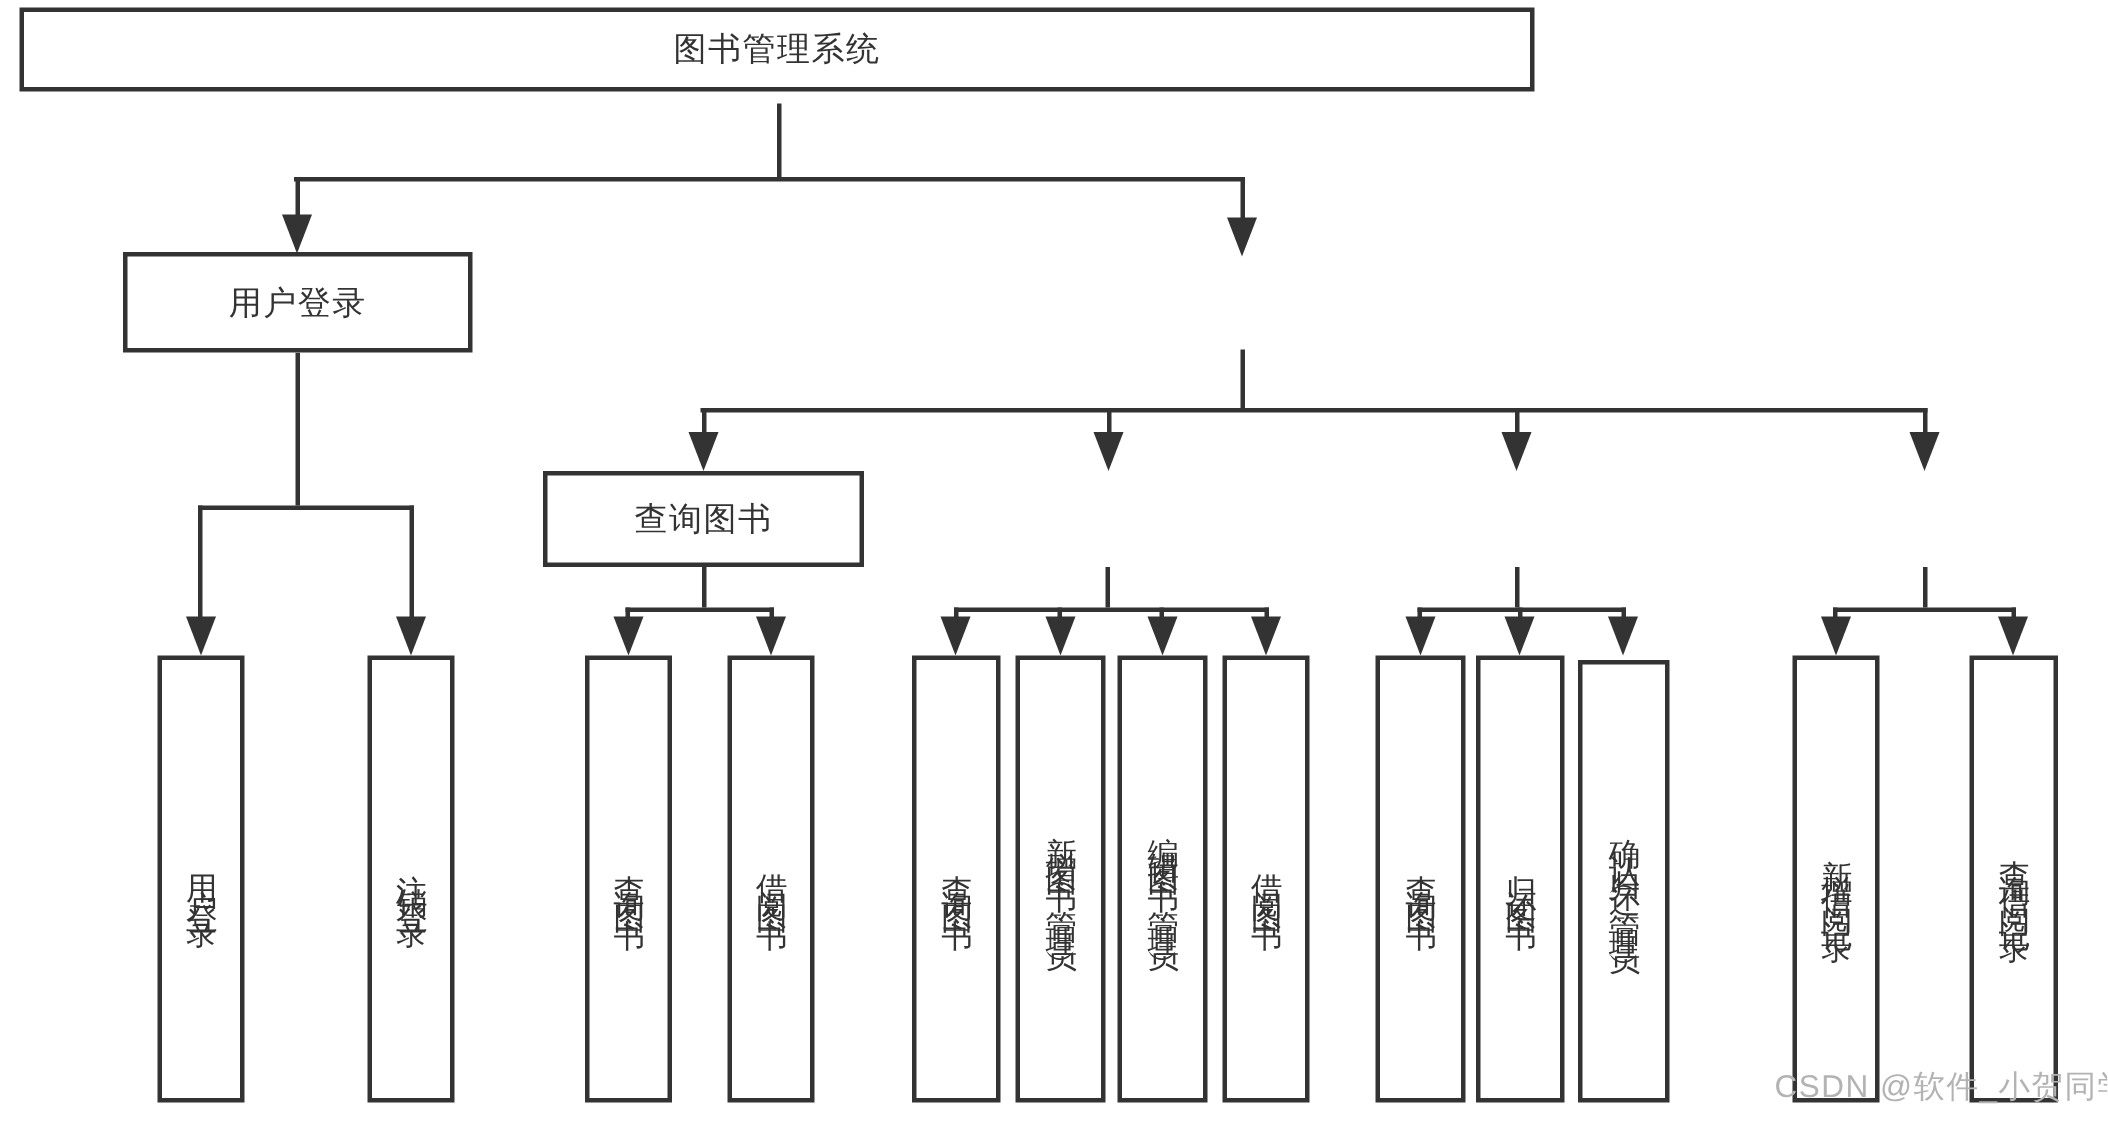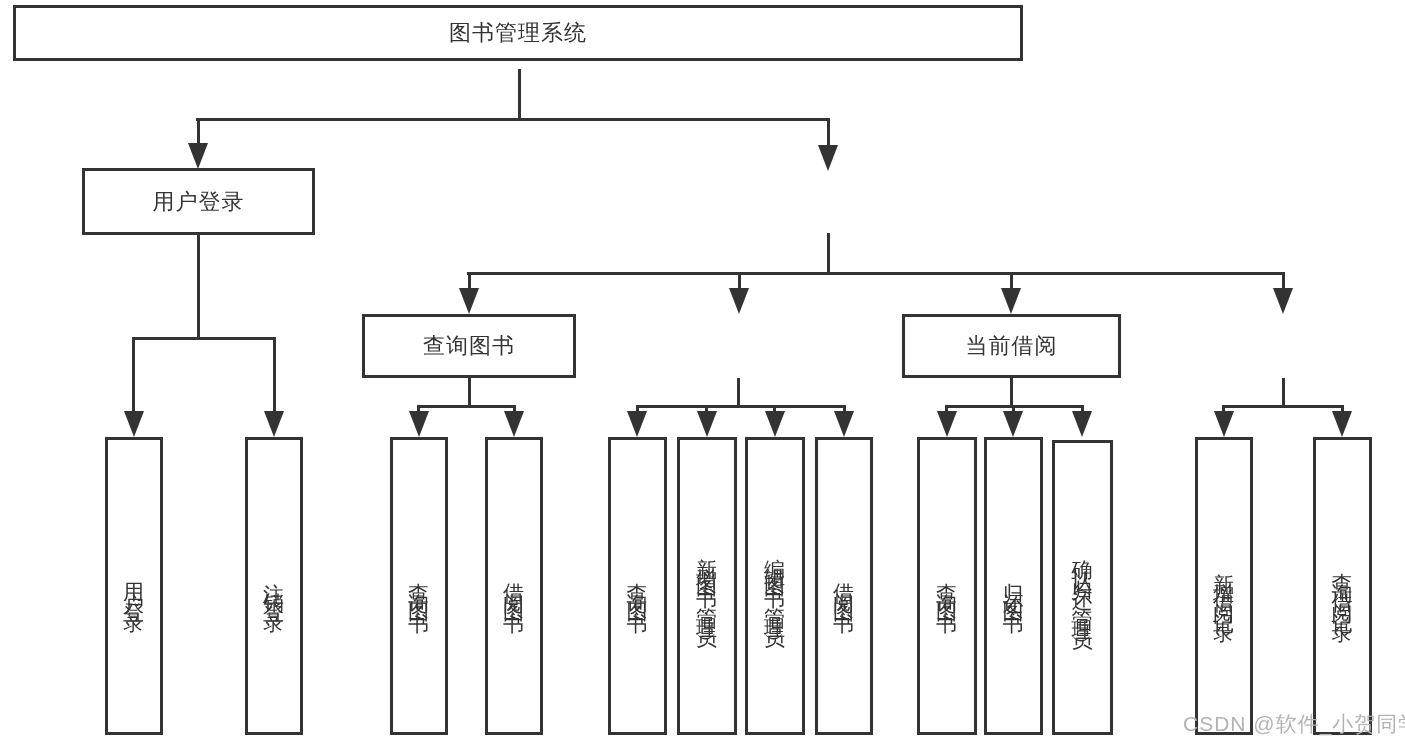--- a/index.html
+++ b/index.html
@@ -98,21 +98,20 @@
   <div class="vline" style="left:468px;top:272px;height:18px"></div>
   <div class="vline" style="left:738px;top:272px;height:18px"></div>
   <div class="vline" style="left:1010px;top:272px;height:18px"></div>
   <div class="vline" style="left:1282px;top:272px;height:18px"></div>
   <div class="arrow" style="left:459px;top:288px"></div>
   <div class="arrow" style="left:729px;top:288px"></div>
   <div class="arrow" style="left:1001px;top:288px"></div>
   <div class="arrow" style="left:1273px;top:288px"></div>
 
   <div class="box" style="left:362px;top:314px;width:214px;height:64px">查询图书</div>
-  <div class="box" style="left:902px;top:314px;width:219px;height:64px">当前借阅</div>
 
   <div class="vline" style="left:468px;top:378px;height:27px"></div>
   <div class="hline" style="left:417px;top:405px;width:99px"></div>
   <div class="vline" style="left:417px;top:405px;height:9px"></div>
   <div class="vline" style="left:513px;top:405px;height:9px"></div>
   <div class="arrow" style="left:409px;top:411px"></div>
   <div class="arrow" style="left:504px;top:411px"></div>
 
   <div class="vline" style="left:737px;top:378px;height:27px"></div>
   <div class="hline" style="left:636px;top:405px;width:210px"></div>

